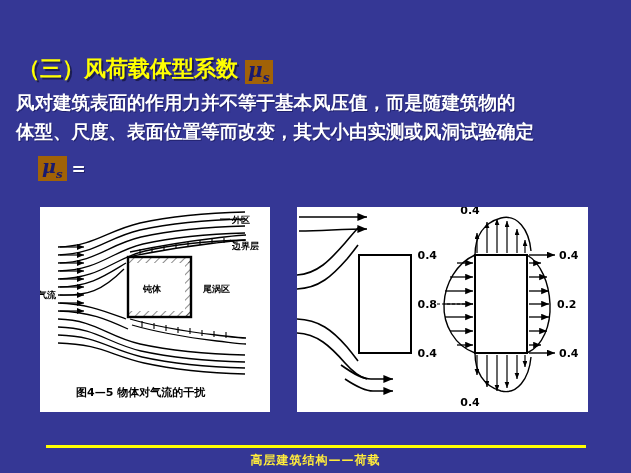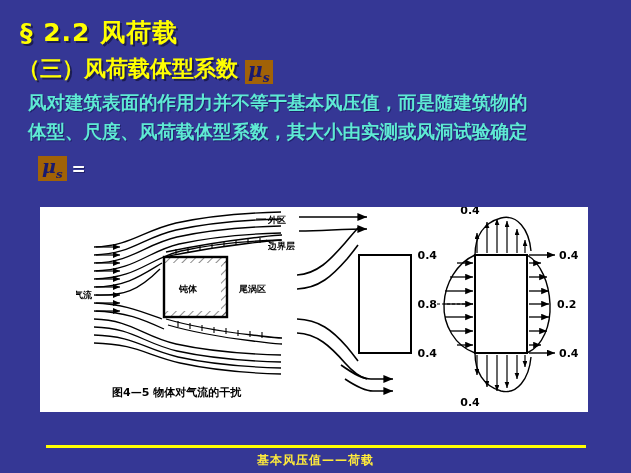--- a/index.html
+++ b/index.html
@@ -65,27 +65,26 @@
   }
   .mu-sub {
     font-size: 0.62em;
     vertical-align: sub;
     font-style: italic;
   }
 
   
   .body-line {
     position: absolute;
-    color: #5eead4;
+    color: #ffffff;
     font-size: 18.5px;
     font-weight: bold;
     white-space: nowrap;
     letter-spacing: 0px;
     text-shadow: 1px 1px 0 #20216a;
-    margin-left: 12px;
   }
   #body-line-1 { left: 16px; top: 90px; }
   #body-line-2 { left: 16px; top: 119px; }
 
   #formula-row {
     position: absolute;
     left: 38px;
     top: 156px;
     display: flex;
     align-items: center;
@@ -113,21 +112,20 @@
   .panel {
     position: absolute;
     background: #FFFFFF;
     overflow: hidden;
   }
   #panel-left {
     left: 40px;
     top: 207px;
     width: 230px;
     height: 205px;
-    padding-left: 36px;
   }
   #panel-right {
     left: 297px;
     top: 207px;
     width: 291px;
     height: 205px;
   }
   .panel svg { display: block; }
 
   .fig-label {
@@ -169,29 +167,28 @@
     font-weight: bold;
     font-family: "DejaVu Serif", "Liberation Serif", serif;
     letter-spacing: 1px;
   }
 </style>
 </head>
 <body>
 
 <div id="slide">
 
-  <div id="title">§ 2.2   风荷载</div>
 
   <div id="subtitle-row">
     <span id="subtitle">（三）风荷载体型系数</span>
     <span id="subtitle-mu" class="mu-box"><span>μ</span><span class="mu-sub">s</span></span>
   </div>
 
   <div id="body-line-1" class="body-line">风对建筑表面的作用力并不等于基本风压值，而是随建筑物的</div>
-  <div id="body-line-2" class="body-line">体型、尺度、风荷载体型系数，其大小由实测或风洞试验确定</div>
+  <div id="body-line-2" class="body-line">体型、尺度、表面位置等而改变，其大小由实测或风洞试验确定</div>
 
   <div id="formula-row">
     <span id="formula-mu" class="mu-box"><span>μ</span><span class="mu-sub">s</span></span>
     <span id="formula-eq">=</span>
   </div>
 
   <div id="panel-left" class="panel">
     <svg width="238" height="205" viewBox="0 0 238 205" xmlns="http://www.w3.org/2000/svg">
       <defs>
         <marker id="ar" markerWidth="7" markerHeight="7" refX="6" refY="2.5" orient="auto">
@@ -345,15 +342,15 @@
       <text class="val-label" x="140" y="101" text-anchor="end">0.8</text>
       <text class="val-label" x="140" y="150" text-anchor="end">0.4</text>
       <text class="val-label" x="262" y="52" text-anchor="start">0.4</text>
       <text class="val-label" x="260" y="101" text-anchor="start">0.2</text>
       <text class="val-label" x="262" y="150" text-anchor="start">0.4</text>
       <text class="val-label" x="173" y="199" text-anchor="middle">0.4</text>
     </svg>
   </div>
 
   <div id="footer-rule"></div>
-  <div id="footer-text">基本风压值——荷载</div>
+  <div id="footer-text">高层建筑结构——荷载</div>
 
 </div>
 
 </body></html>

